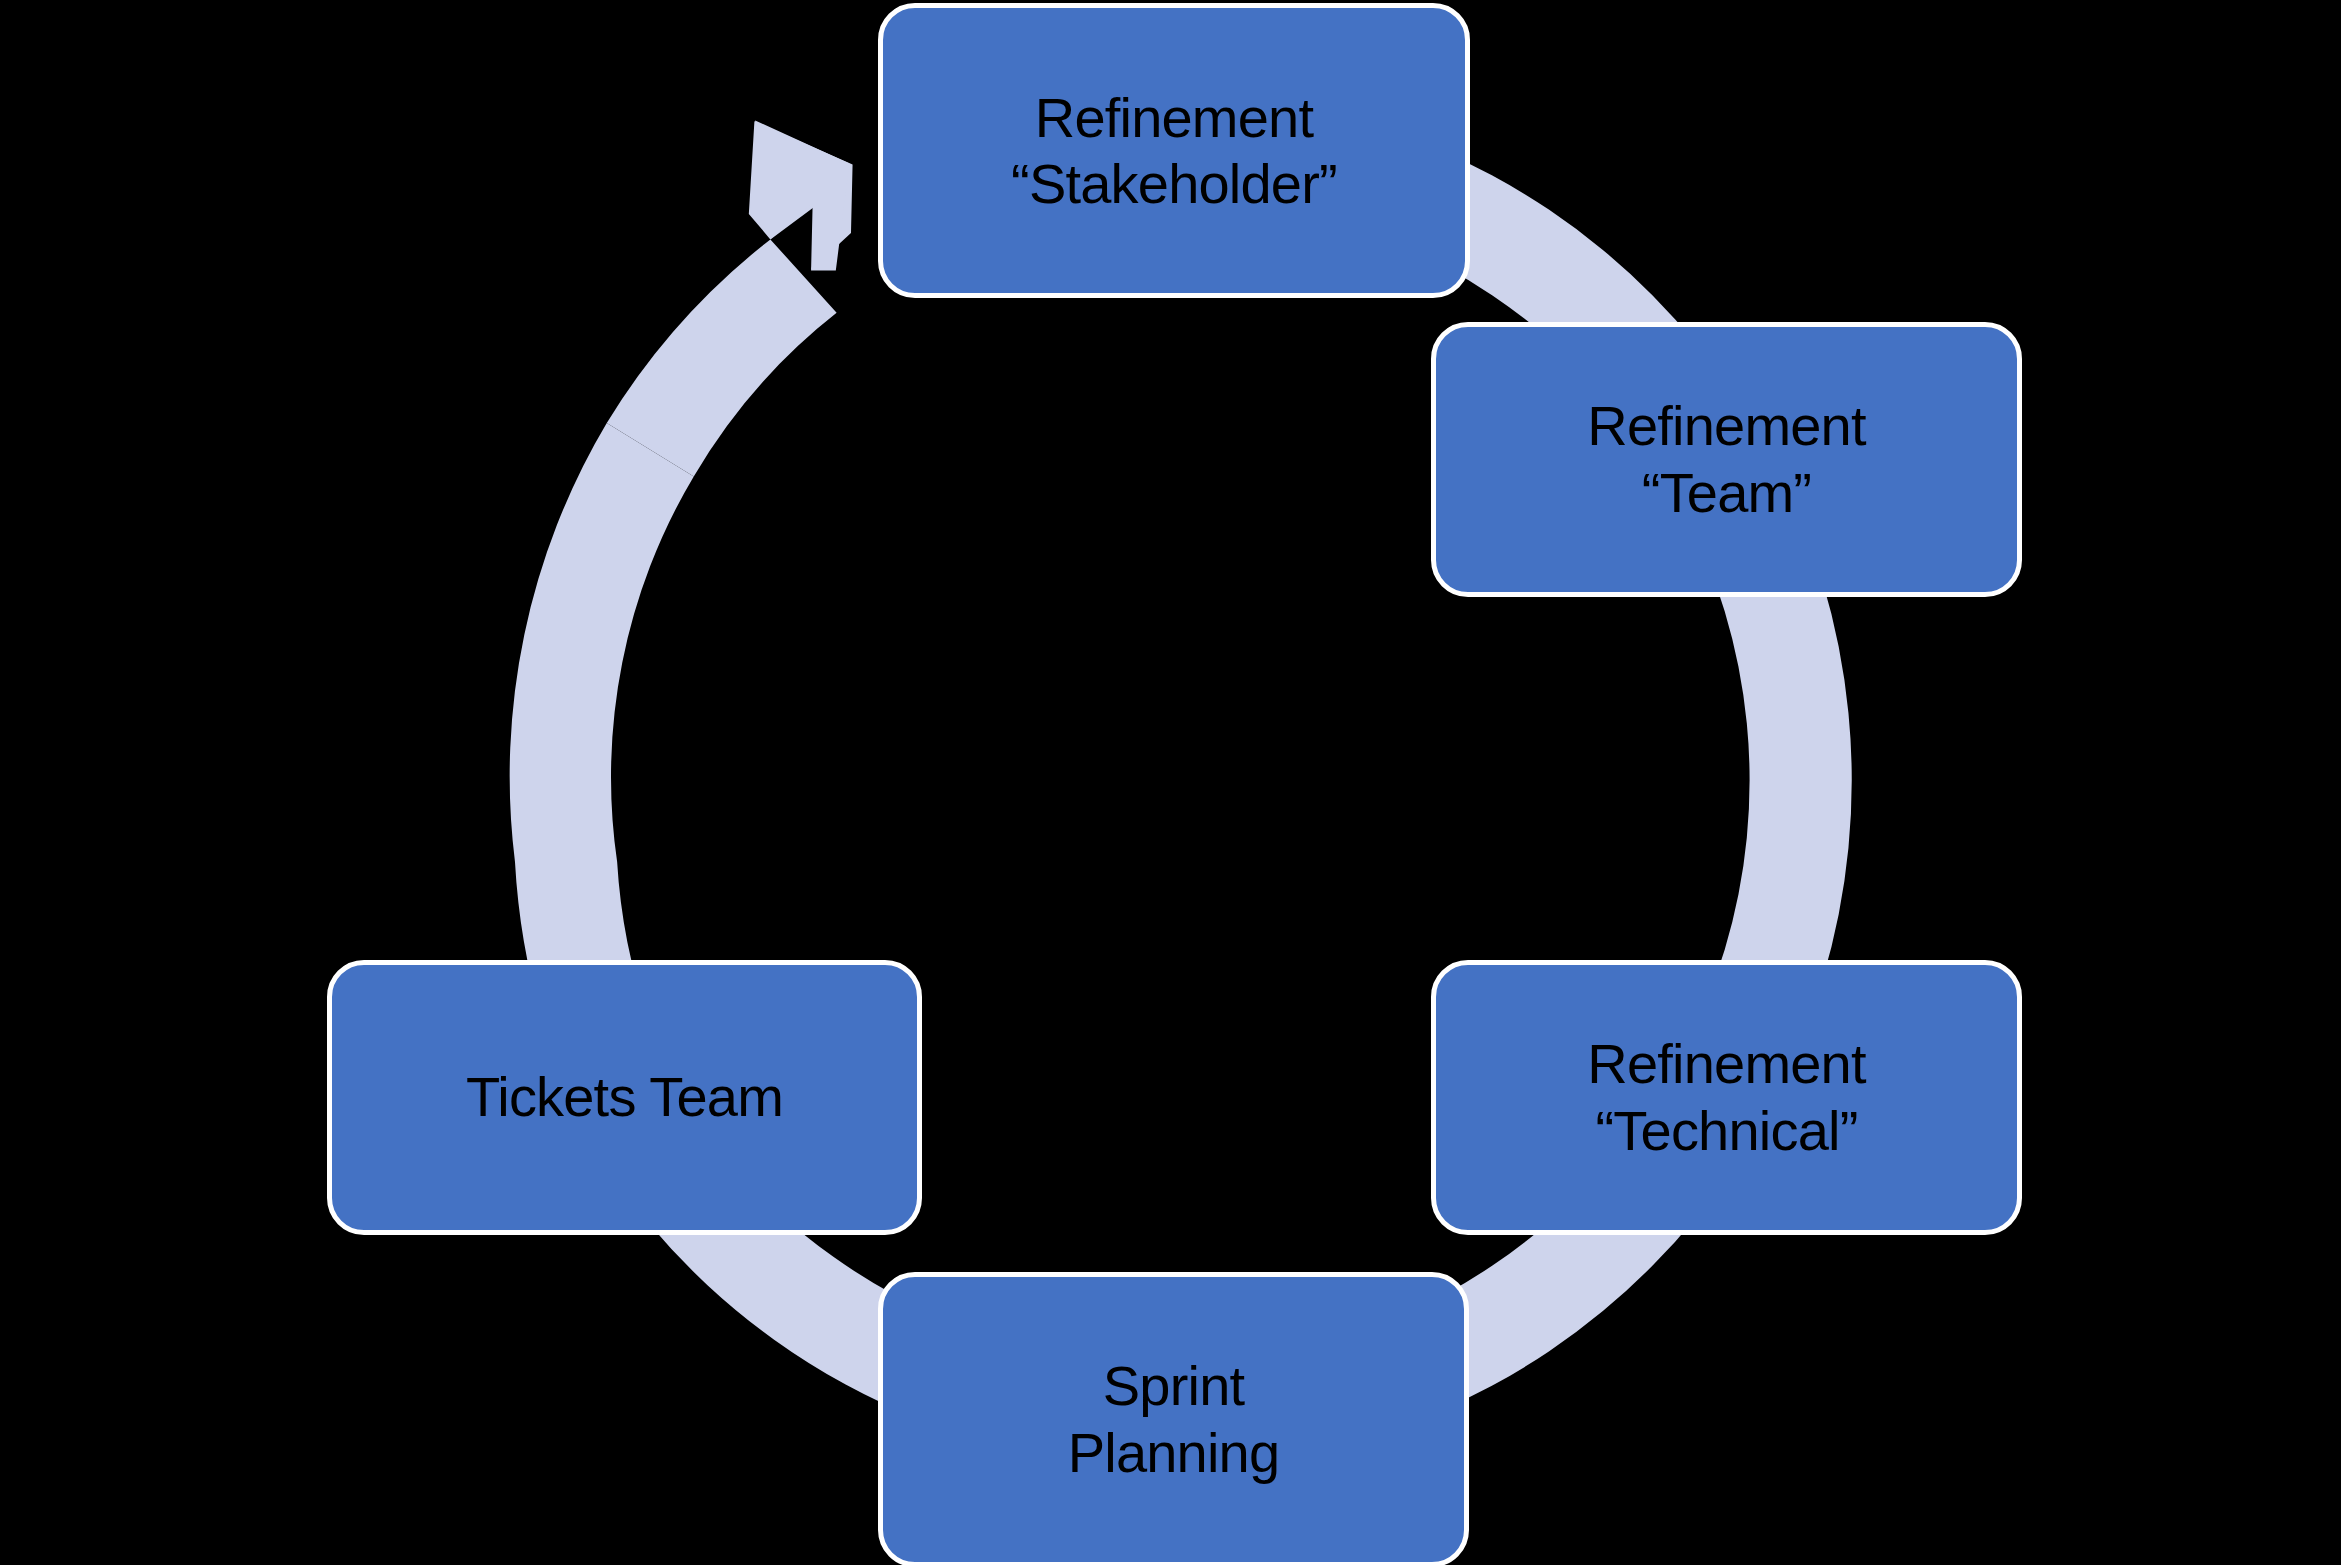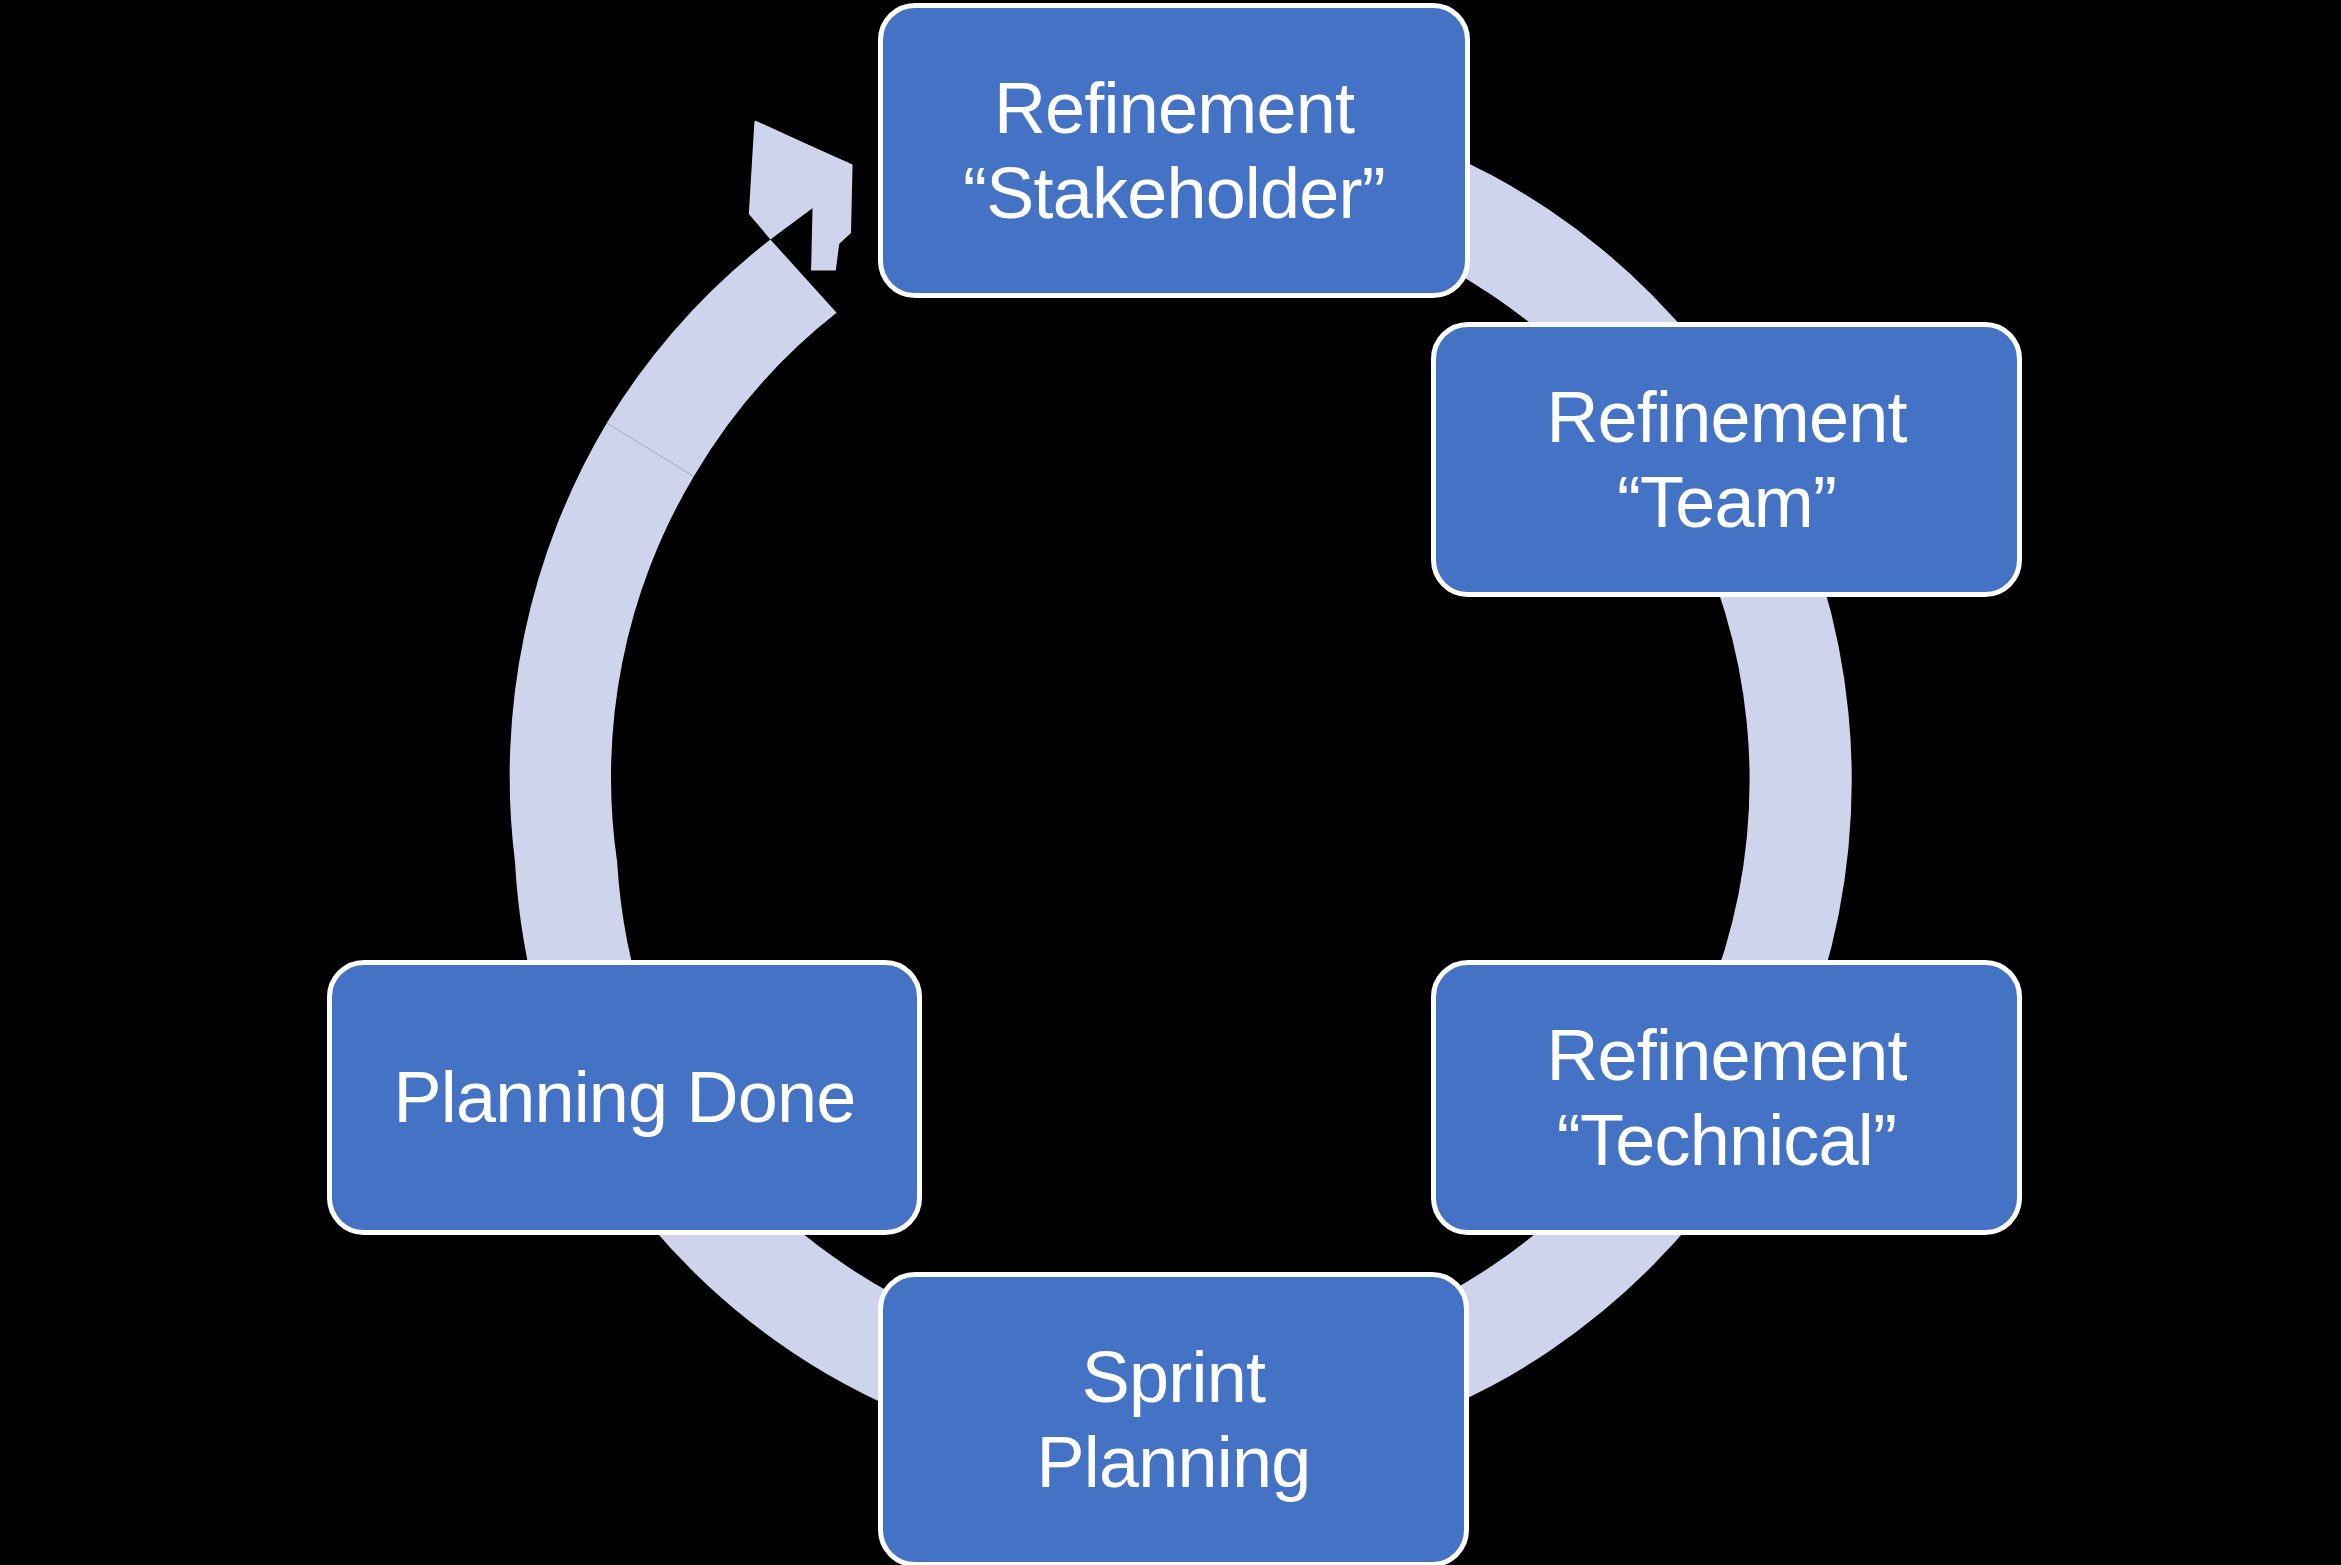--- a/index.html
+++ b/index.html
@@ -33,24 +33,24 @@
   .node-box {
     position: absolute;
     box-sizing: border-box;
     background: #4472C4;
     border: 5.6px solid #FFFFFF;
     border-radius: 37px;
     display: flex;
     align-items: center;
     justify-content: center;
     text-align: center;
-    color: #ffffff;
+    color: #000000;
     font-family: "Liberation Sans", sans-serif;
     font-weight: 400;
-    font-size: 72px;
+    font-size: 56px;
     line-height: 1.18;
     letter-spacing: -0.8px;
     padding: 8px 19px;
     z-index: 5;
   }
 
   .node-label {
     display: block;
     white-space: pre-line;
   }
@@ -150,18 +150,18 @@
     <span class="node-label">Refinement
 “Technical”</span>
   </div>
 
   <div class="node-box" id="node-sprint-planning">
     <span class="node-label">Sprint
 Planning</span>
   </div>
 
   <div class="node-box" id="node-tickets-done">
-    <span class="node-label">Planning Done</span>
+    <span class="node-label">Tickets Team</span>
   </div>
 
 
 </div>
 
 
 </body></html>

